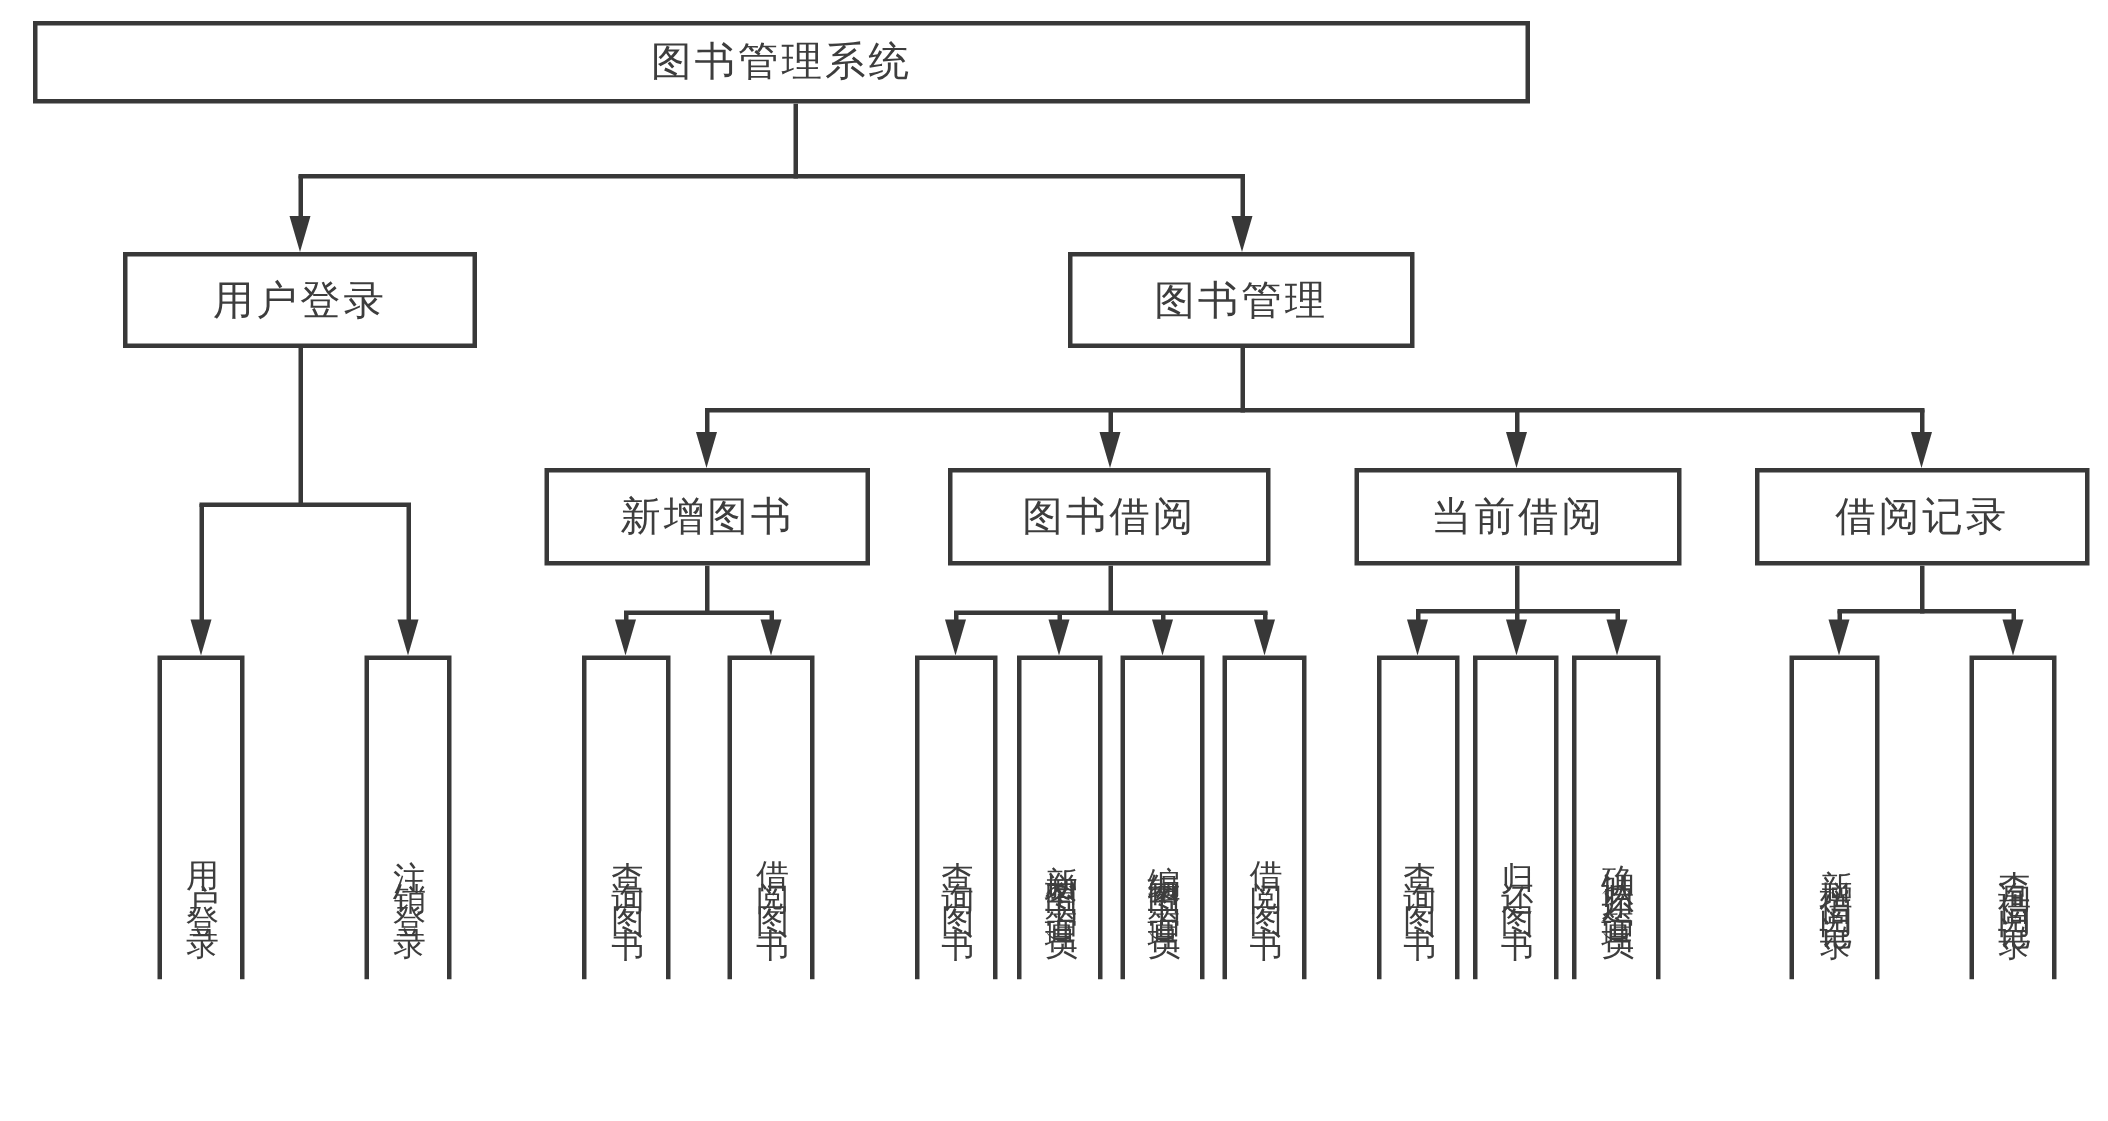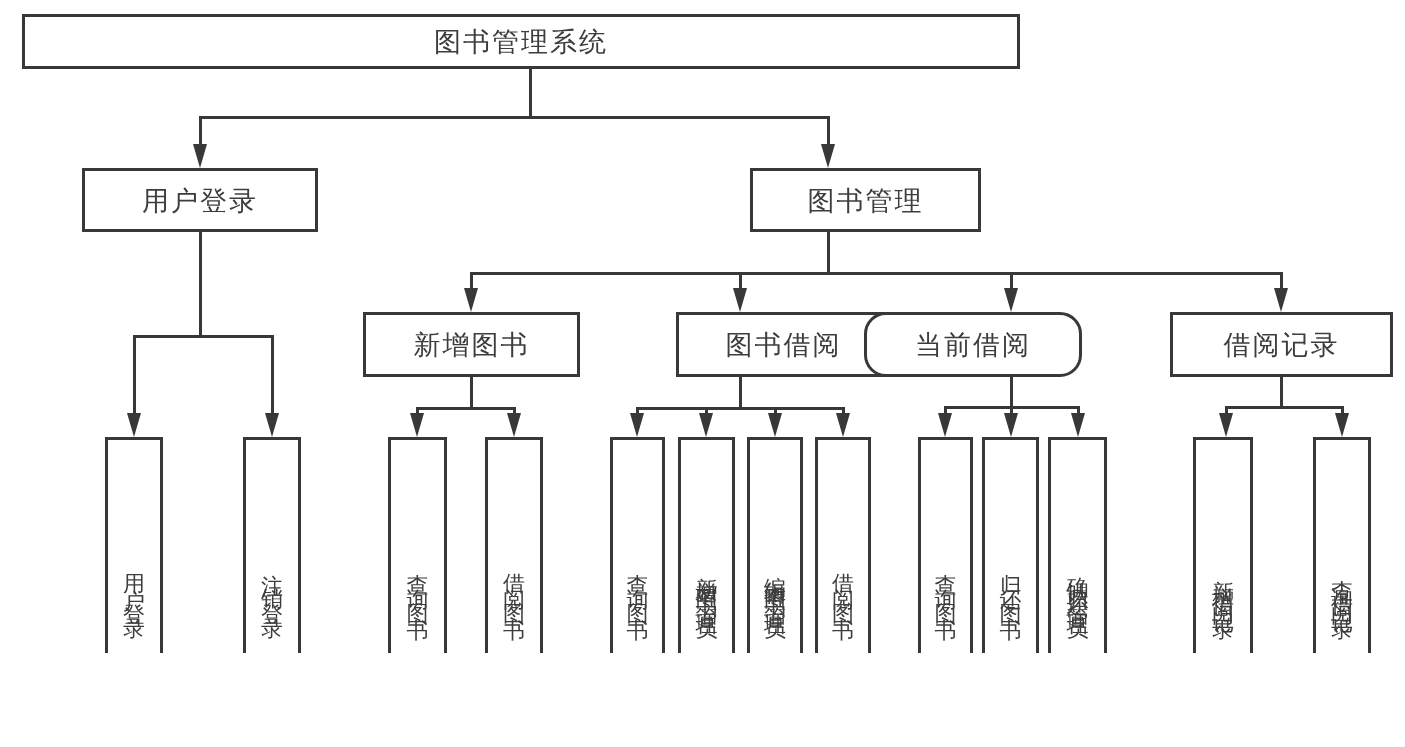--- a/index.html
+++ b/index.html
@@ -110,24 +110,24 @@
       <div class="line" style="left: 1279.5px; top: 377px; width: 3px; height: 31.5px;"></div>
       <div class="line" style="left: 1224.5px; top: 405.5px; width: 119px; height: 3px;"></div>
       <div class="line" style="left: 1224.5px; top: 407px; width: 3px; height: 12px;"></div>
       <div class="arrow" style="left: 1219px; top: 413px;"></div>
       <div class="line" style="left: 1340.5px; top: 407px; width: 3px; height: 12px;"></div>
       <div class="arrow" style="left: 1335px; top: 413px;"></div>
     </div>
   <div class="layer" id="nodes-layer">
       <div class="node h" style="left: 22px; top: 14px; width: 998px; height: 55px;">图书管理系统</div>
       <div class="node h" style="left: 82px; top: 168px; width: 236px; height: 64px;">用户登录</div>
-      <div class="node h" style="left: 712px; top: 168px; width: 231px; height: 64px; margin-left: 38px;">图书管理</div>
+      <div class="node h" style="left: 712px; top: 168px; width: 231px; height: 64px;">图书管理</div>
       <div class="node h" style="left: 363px; top: 312px; width: 217px; height: 65px;">新增图书</div>
-      <div class="node h" style="left: 632px; top: 312px; width: 215px; height: 65px; margin-left: 44px;">图书借阅</div>
-      <div class="node h" style="left: 864px; top: 312px; width: 218px; height: 65px; border-radius: 22px;">当前借阅</div>
+      <div class="node h" style="left: 632px; top: 312px; width: 215px; height: 65px;">图书借阅</div>
+      <div class="node h" style="left: 903px; top: 312px; width: 218px; height: 65px;">当前借阅</div>
       <div class="node h" style="left: 1170px; top: 312px; width: 223px; height: 65px;">借阅记录</div>
       <div class="node v sp4" style="left: 105px; top: 437px; width: 58px; height: 297px;">用户登录</div>
       <div class="node v sp4" style="left: 243px; top: 437px; width: 58px; height: 297px;">注销登录</div>
       <div class="node v sp4" style="left: 388px; top: 437px; width: 59px; height: 297px;">查询图书</div>
       <div class="node v sp4" style="left: 485px; top: 437px; width: 58px; height: 297px;">借阅图书</div>
       <div class="node v sp4" style="left: 610px; top: 437px; width: 55px; height: 297px;">查询图书</div>
       <div class="node v sp9" style="left: 678px; top: 437px; width: 57px; height: 297px;">新增图书（管理员）</div>
       <div class="node v sp9" style="left: 747px; top: 437px; width: 56px; height: 297px;">编辑图书（管理员）</div>
       <div class="node v sp4" style="left: 815px; top: 437px; width: 56px; height: 297px;">借阅图书</div>
       <div class="node v sp4" style="left: 918px; top: 437px; width: 55px; height: 297px;">查询图书</div>

